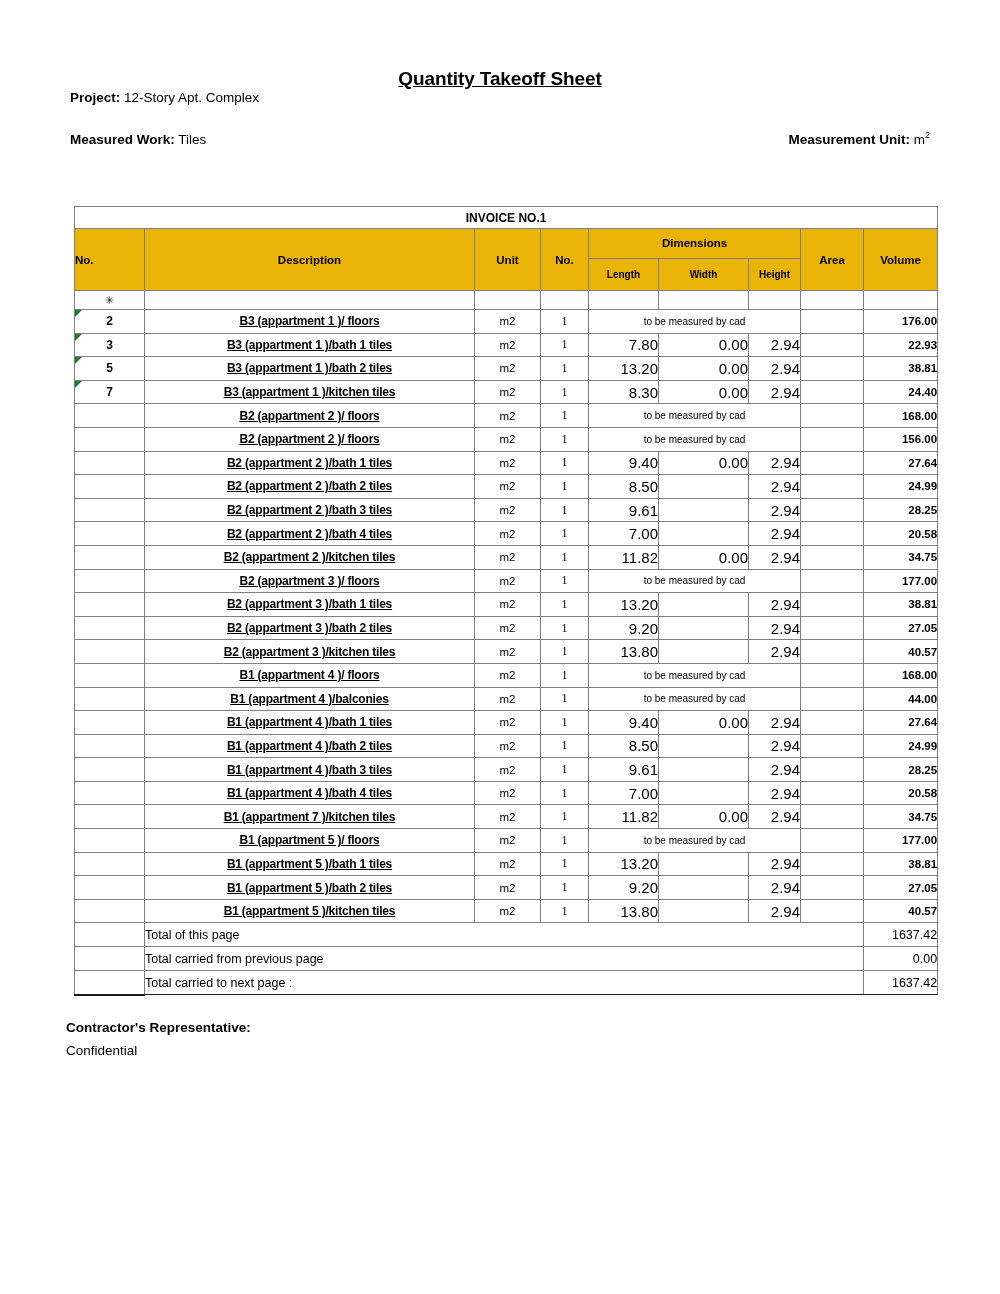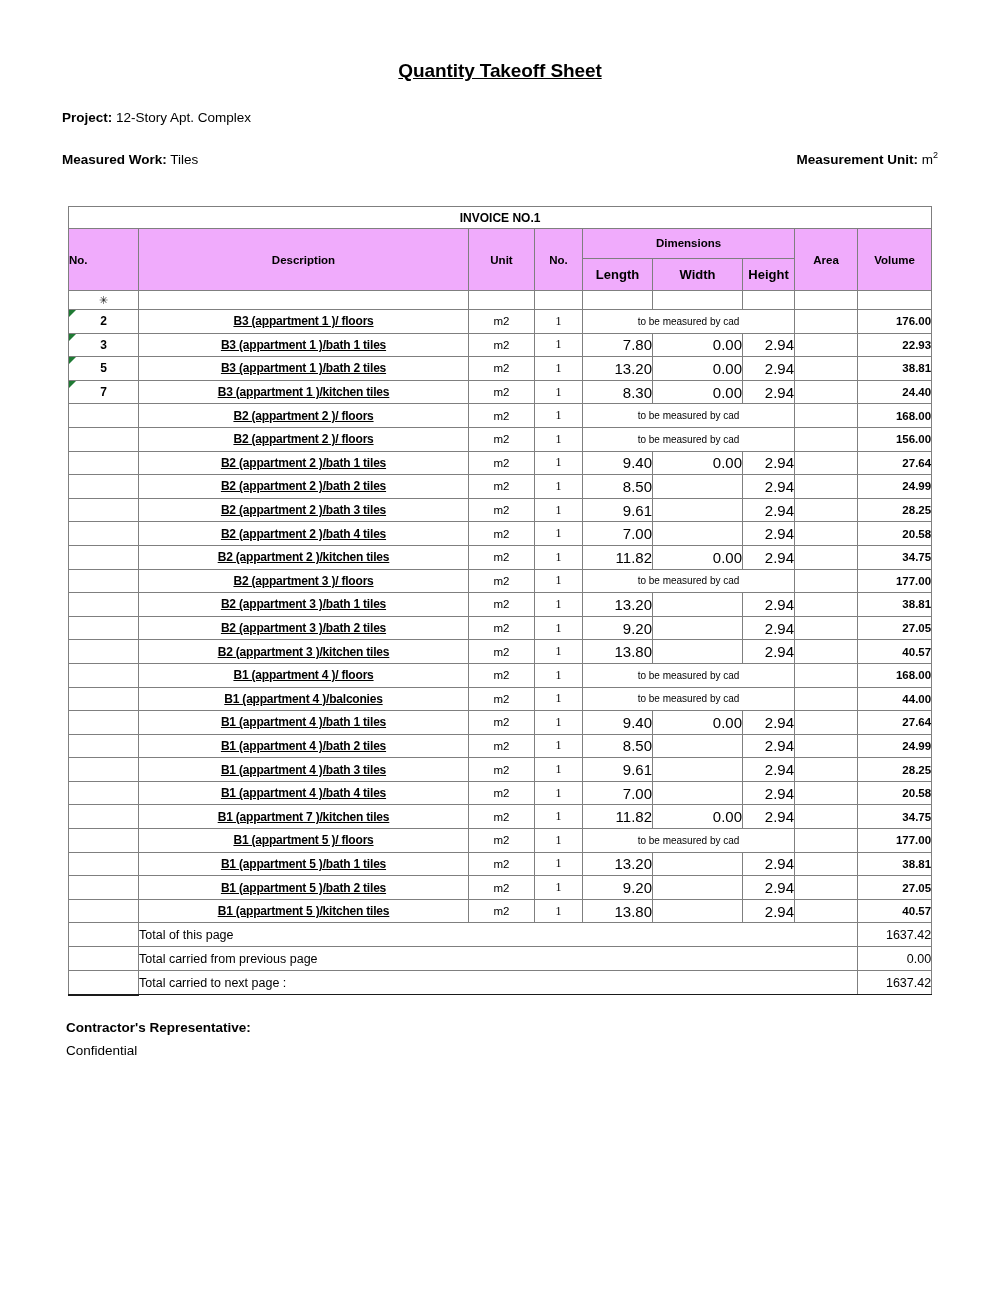--- a/index.html
+++ b/index.html
@@ -14,51 +14,51 @@
     font-family: "Liberation Sans", sans-serif;
     color: #000000;
     position: relative;
     overflow: hidden;
   }
 
   .page {
     position: relative;
     width: 1000px;
     height: 1162px;
-    padding: 0;
+    padding: 8px;
   }
 
   
   .doc-title {
     text-align: center;
     font-size: 19px;
     font-weight: bold;
     text-decoration: underline;
     padding-top: 60px;
     letter-spacing: -0.1px;
   }
 
   
-  .meta-block { margin-top: 28px; padding: 0 62px; }
+  .meta-block { padding: 0 62px; }
   .meta-row {
     display: flex;
     justify-content: space-between;
     align-items: baseline;
     font-size: 13.5px;
     margin-bottom: 25px;
   }
   .meta-left, .meta-right { white-space: nowrap; }
   .meta-label { font-weight: bold; }
   .meta-value { font-weight: normal; }
   sup.unit-sup { font-size: 9px; vertical-align: super; }
 
   
   .table-wrap {
     position: absolute;
-    left: 68px;
+    left: 74px;
     top: 206px;
     width: 863px;
   }
   table.qt {
     border-collapse: collapse;
     width: 863px;
     table-layout: fixed;
     font-size: 11.5px;
   }
   table.qt td, table.qt th {
@@ -88,30 +88,30 @@
     border-top: 1.5px solid #4d4d4d;
     border-left: 1.5px solid #4d4d4d;
     border-right: 1.5px solid #4d4d4d;
     border-bottom: 1px solid #4d4d4d;
   }
   .hdr th {
     font-family: "Liberation Sans", sans-serif;
     font-weight: bold;
     font-size: 11.5px;
     text-align: center;
-    background: #f0abfc;
+    background: #eab308;
   }
   th.h-no    { height: 62px; text-align: left; padding-left: 5px; vertical-align: top; padding-top: 4px; border-left: 1.5px solid #4d4d4d;}
   th.h-desc  { height: 62px; }
   th.h-unit  { height: 62px; }
   th.h-qty   { height: 62px; }
   th.h-dims  { height: 22px; border-top: 1.5px solid #1a1a1a; border-left:1.5px solid #1a1a1a; border-right:1.5px solid #1a1a1a;}
   th.h-area  { height: 62px; }
   th.h-vol   { height: 62px; border-right: 1.5px solid #1a1a1a; }
-  th.h-sub   { height: 24px; font-size: 13px; }
+  th.h-sub   { height: 24px; font-size: 10px; }
   th.h-sub.first { border-left: 1.5px solid #1a1a1a; }
   th.h-sub.last  { border-right: 1.5px solid #1a1a1a; }
   th.h-sub-bot { border-bottom: 1.5px solid #1a1a1a; }
 
   
   tr.ast-row td { height: 19px; }
   td.ast-cell {
     text-align: center;
     font-size: 11px;
     color: #222;

